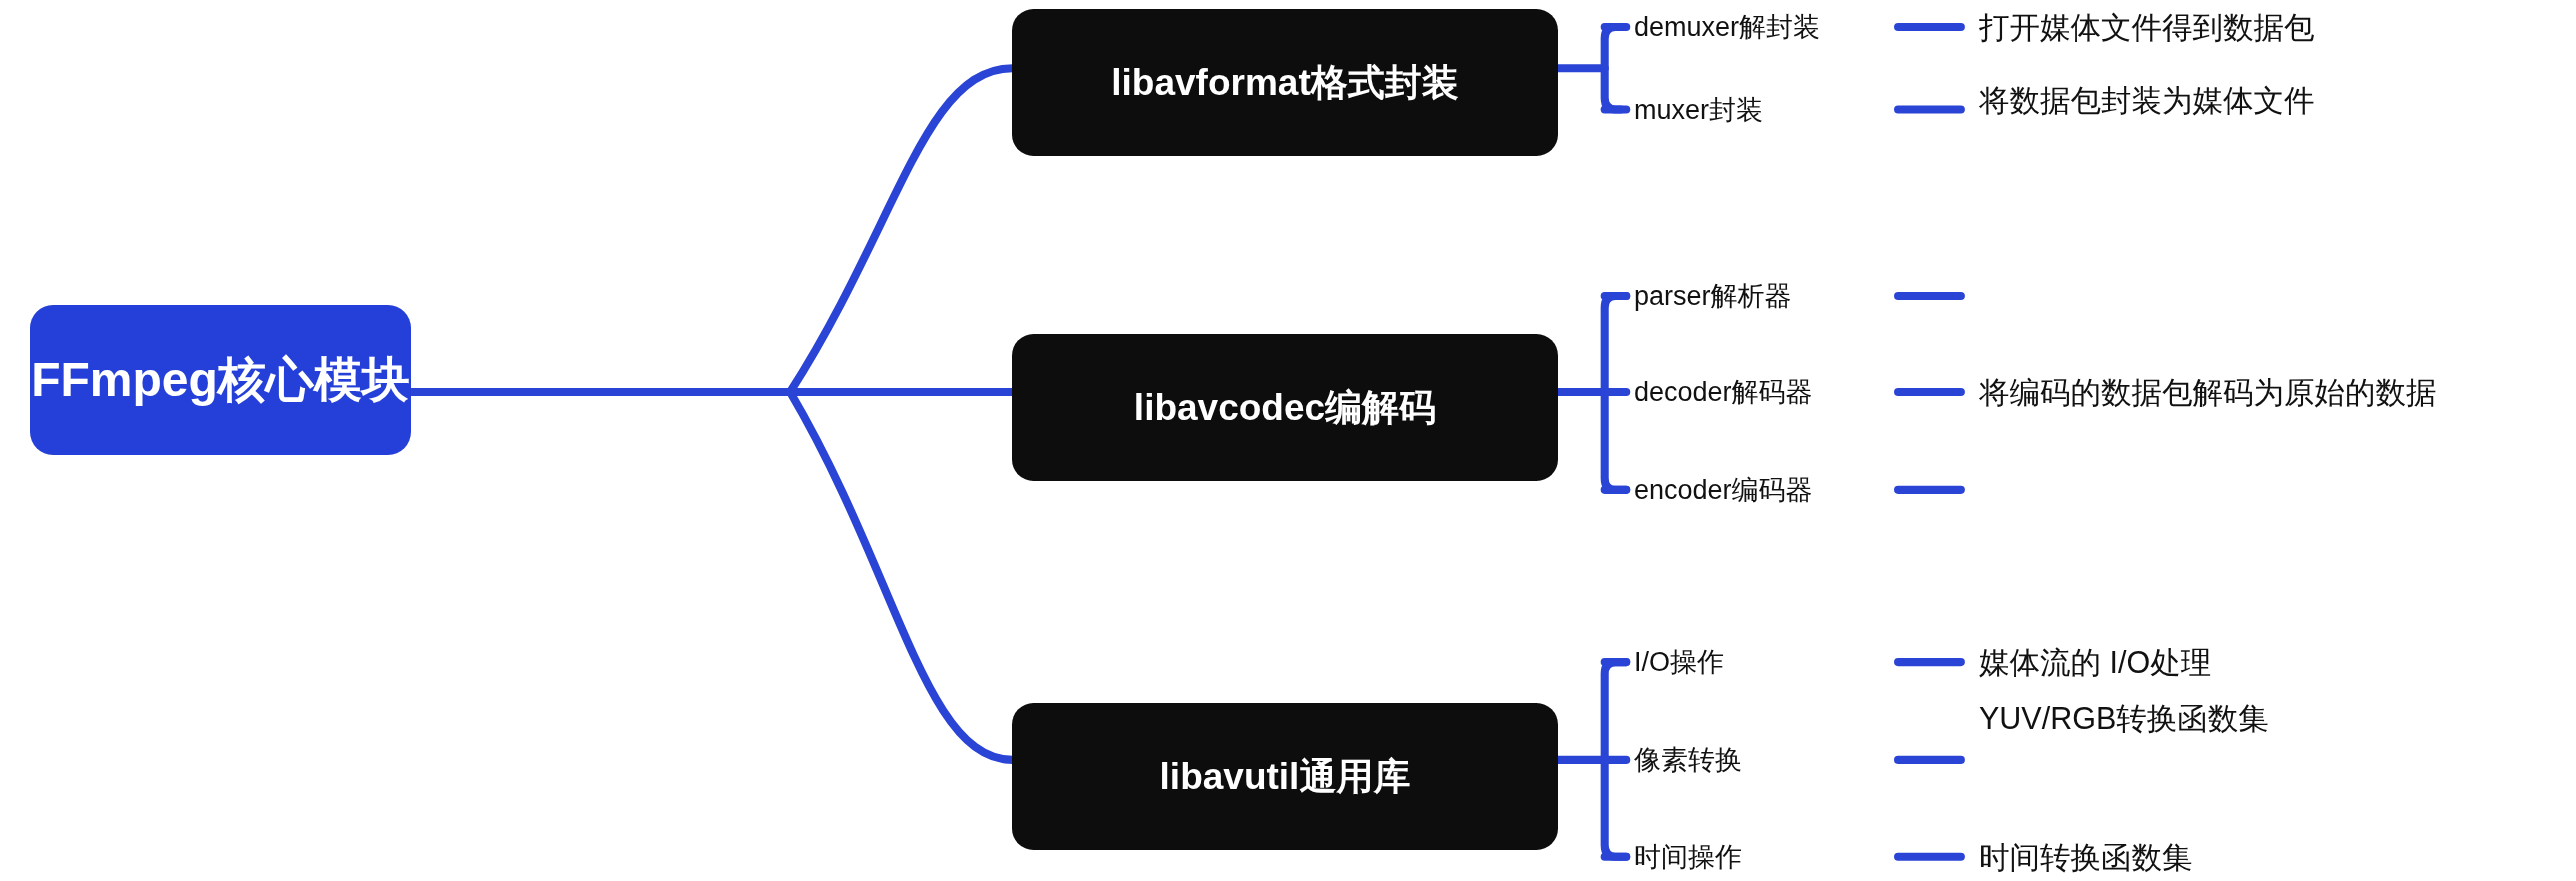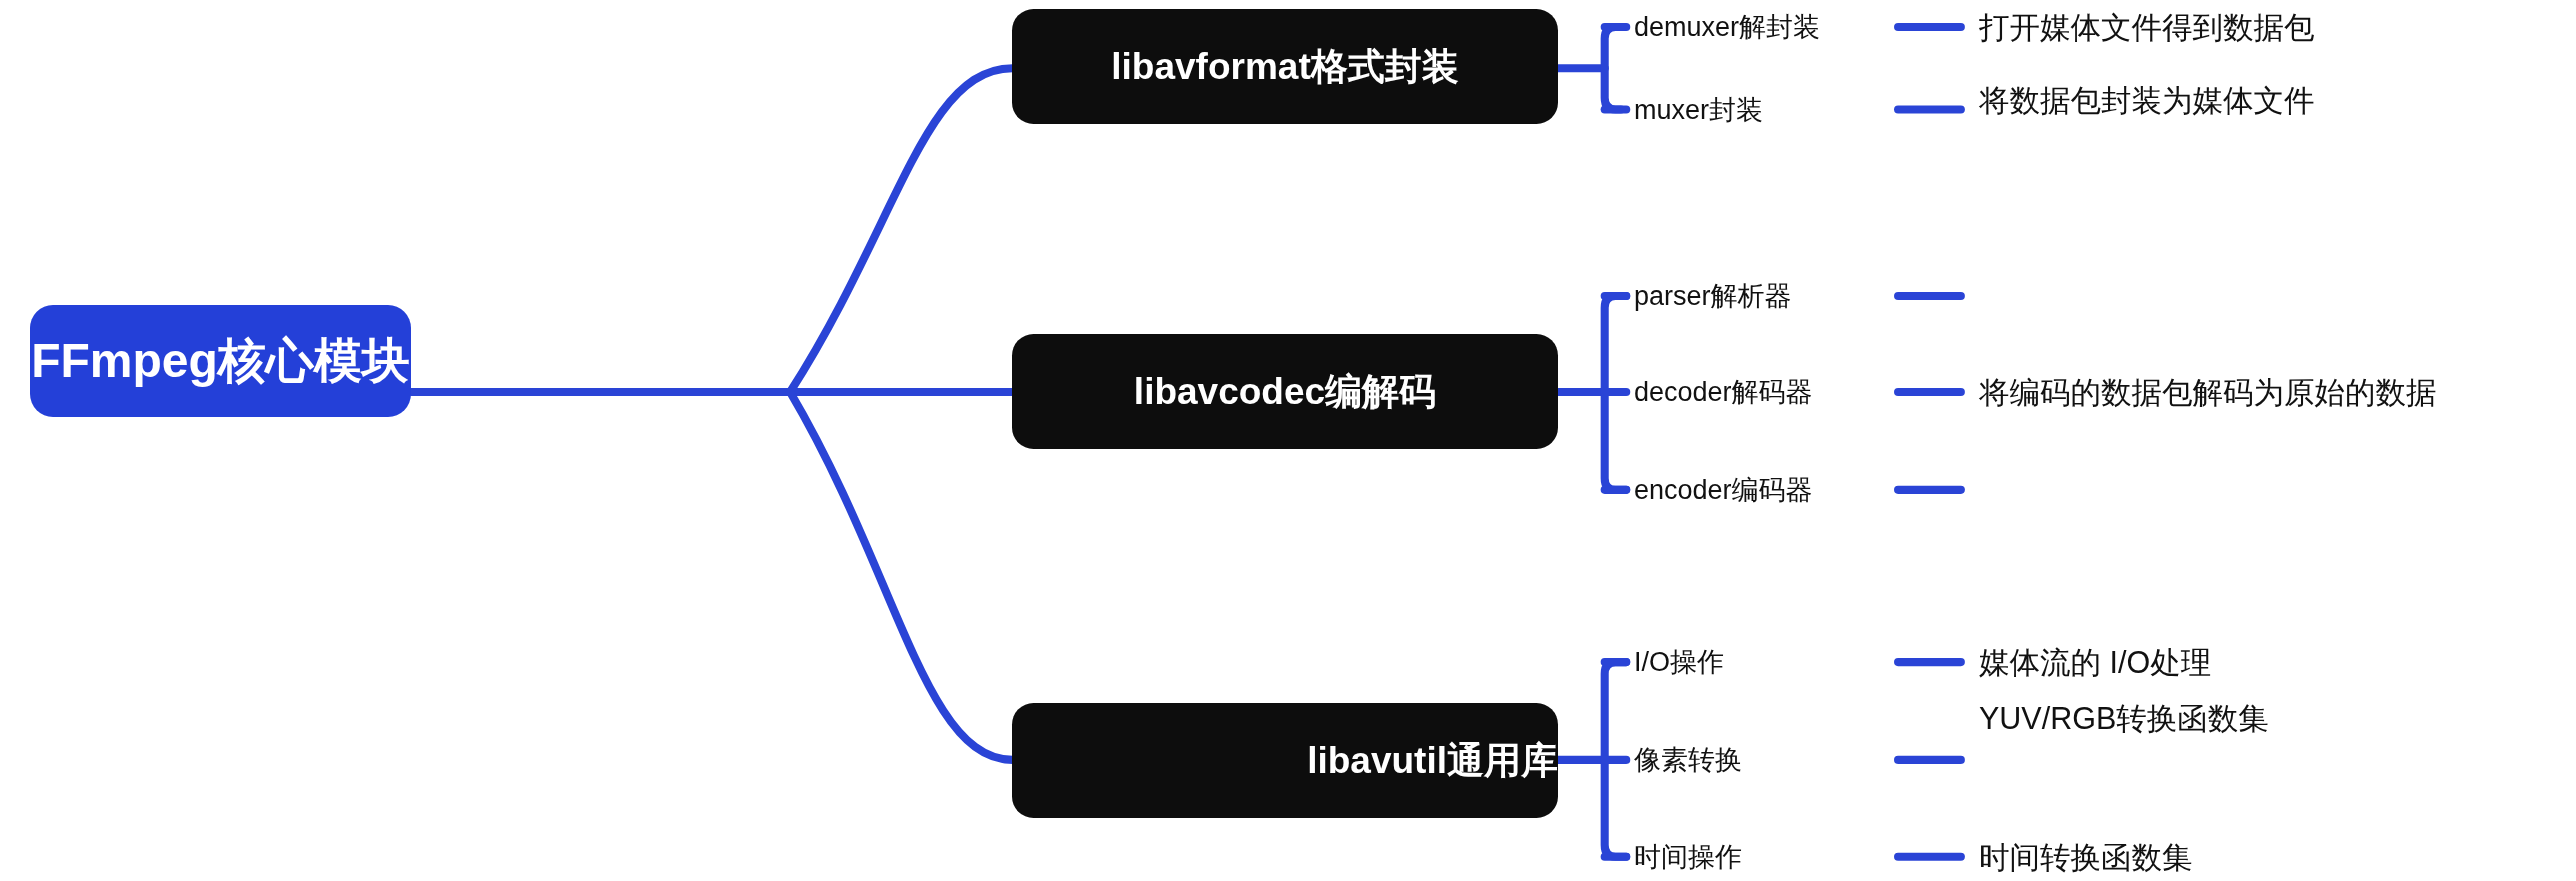--- a/index.html
+++ b/index.html
@@ -28,41 +28,41 @@
     position: absolute;
     display: flex;
     align-items: center;
     justify-content: center;
     box-sizing: border-box;
   }
   .root-node {
     left: 30px;
     top: 305px;
     width: 381px;
-    height: 112px;
+    height: 150px;
     background: #2440D8;
     border-radius: 23px;
   }
   .root-label {
     color: #ffffff;
     font-size: 48px;
     font-weight: bold;
     letter-spacing: 0px;
     white-space: nowrap;
   }
   .branch-node {
     left: 1012px;
     width: 546px;
-    height: 115px;
+    height: 147px;
     background: #0d0d0d;
     border-radius: 21.5px;
   }
   .branch-node.b0 { top: 9px; }
   .branch-node.b1 { top: 334px; }
-  .branch-node.b2 { top: 703px; justify-content: flex-end; }
+  .branch-node.b2 { top: 703px; }
   .branch-label {
     color: #ffffff;
     font-size: 37px;
     font-weight: bold;
     white-space: nowrap;
   }
   .leaf-label {
     position: absolute;
     font-size: 27px;
     color: #111111;

